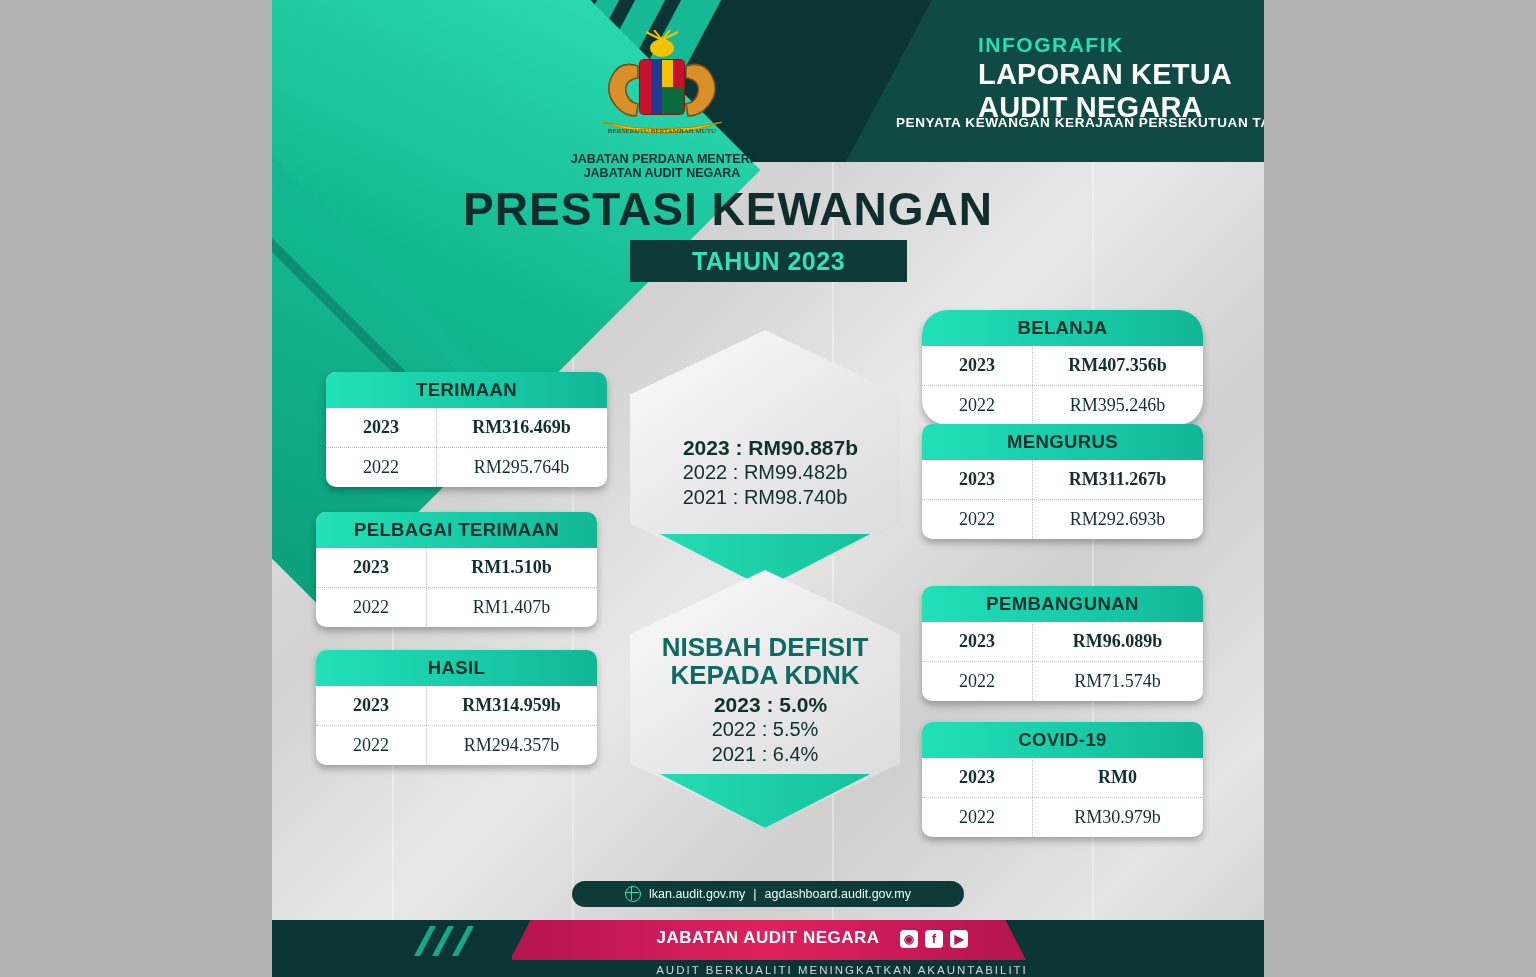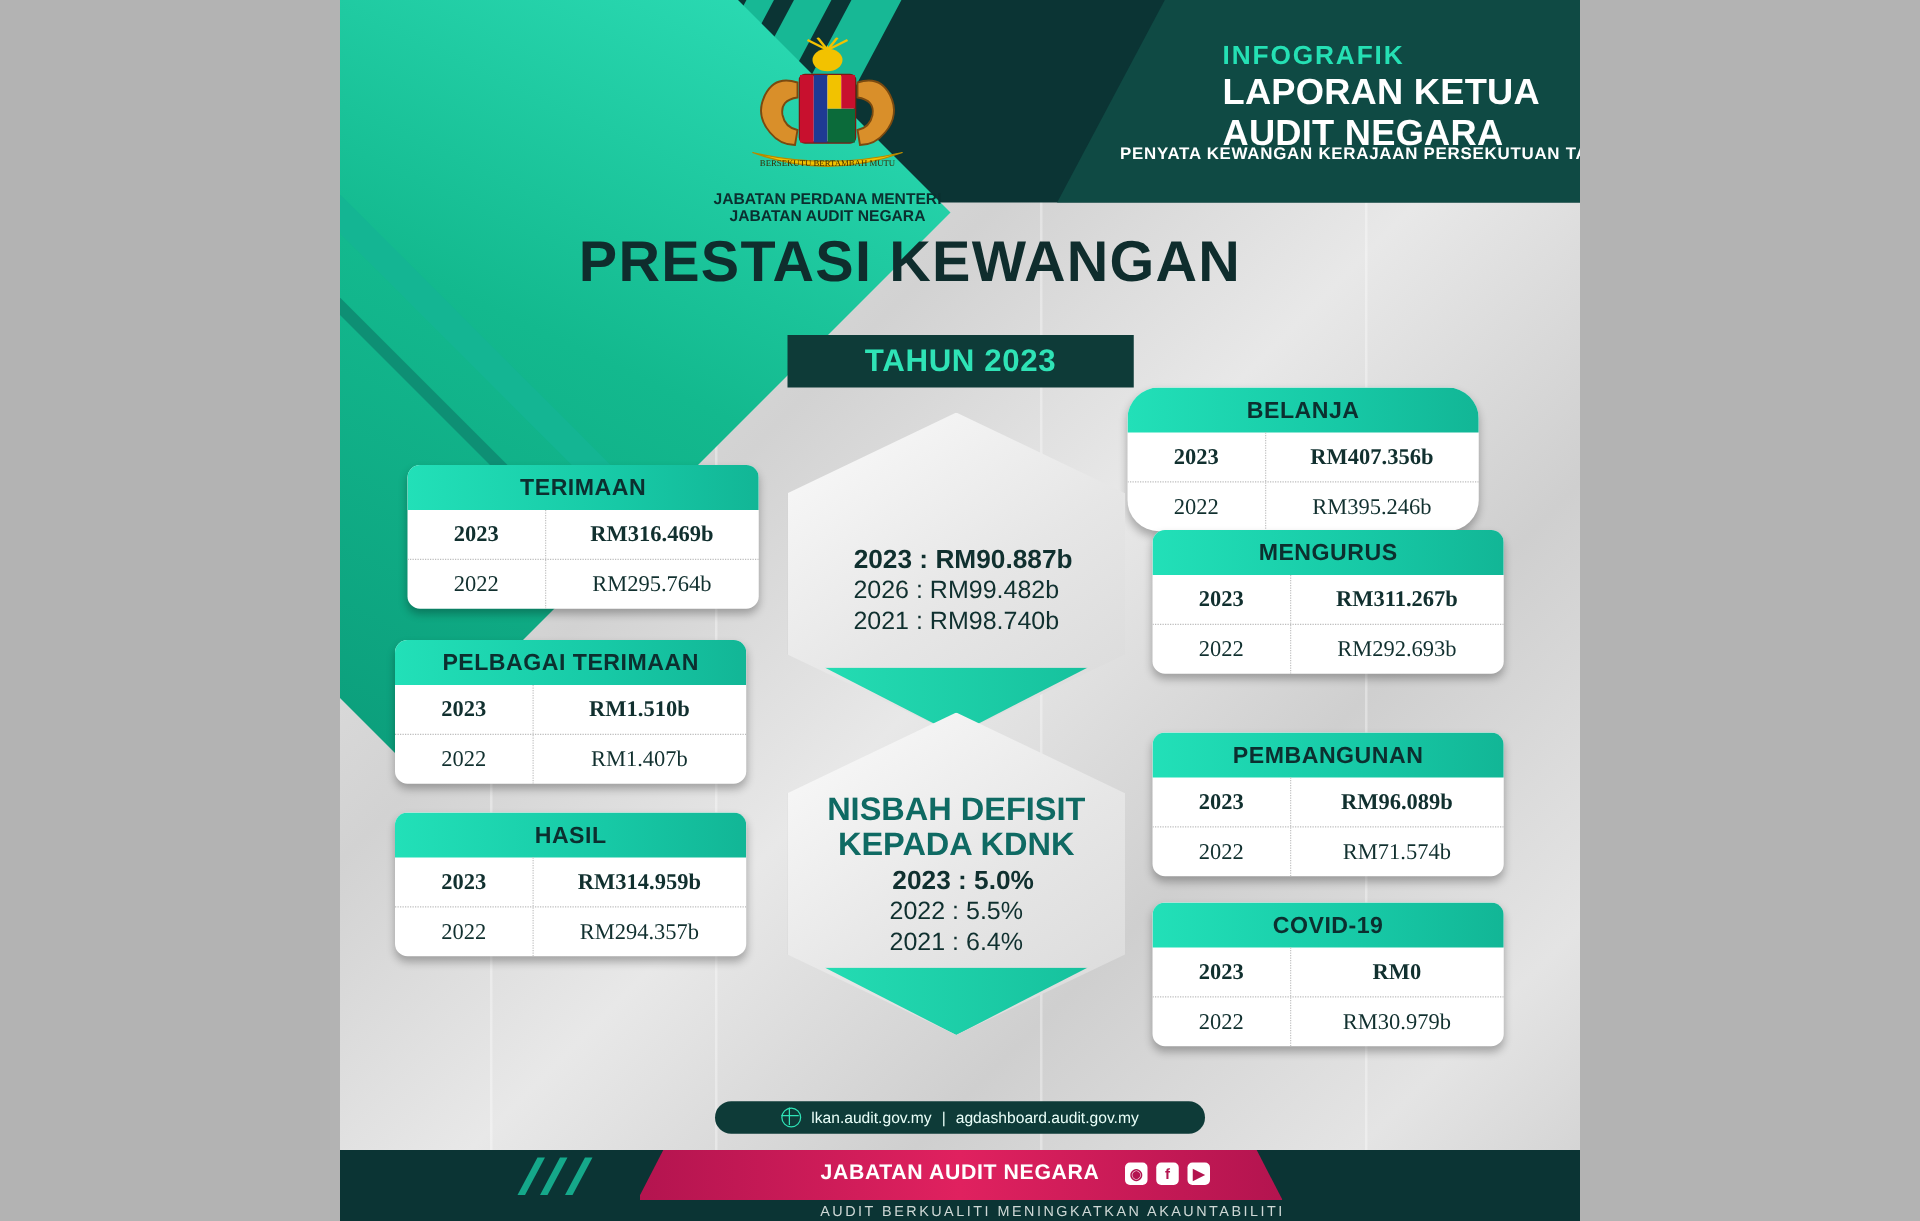--- a/index.html
+++ b/index.html
@@ -20,21 +20,21 @@
   .greentri .g3{position:absolute;left:-150px;top:300px;width:420px;height:10px;background:#0e8f74;transform:rotate(45deg);}
   
   .infografik{position:absolute;left:706px;top:33px;color:#25e0b4;font-size:21px;font-weight:bold;letter-spacing:1.5px;}
   .lkan{position:absolute;left:706px;top:58px;color:#ffffff;font-size:29px;font-weight:bold;letter-spacing:.2px;}
   .subline{position:absolute;left:624px;top:115px;width:500px;color:#ffffff;font-size:13.5px;font-weight:bold;letter-spacing:.6px;}
   
   .jata{position:absolute;left:300px;top:30px;width:180px;height:120px;}
   .deptname{position:absolute;left:280px;top:152px;width:220px;text-align:center;color:#0b2f2f;font-size:12.5px;font-weight:bold;line-height:14px;}
   
   .title{position:absolute;left:0;top:182px;width:912px;text-align:center;color:#0f2d2d;font-size:46px;font-weight:bold;letter-spacing:1px;}
-  .yearbox{position:absolute;left:358px;top:240px;width:277px;height:42px;background:#0e3b38;color:#2fe3b6;font-size:25px;font-weight:bold;display:flex;align-items:center;justify-content:center;letter-spacing:.5px;margin-top:28px;}
+  .yearbox{position:absolute;left:358px;top:240px;width:277px;height:42px;background:#0e3b38;color:#2fe3b6;font-size:25px;font-weight:bold;display:flex;align-items:center;justify-content:center;letter-spacing:.5px;}
   
   .card{position:absolute;width:281px;background:#ffffff;border-radius:10px;box-shadow:0 4px 7px rgba(0,0,0,.28);overflow:hidden;}
   .card .chead{height:36px;background:linear-gradient(90deg,#22e0b8,#17c9a6 60%,#12b696);display:flex;align-items:center;justify-content:center;color:#0c2f2f;font-size:18.5px;font-weight:bold;letter-spacing:.4px;}
   .card .crow{display:flex;height:39px;align-items:center;font-family:Liberation Serif, serif;}
   .card .crow.sep{border-bottom:1px dotted #bdbdbd;}
   .card .cy{width:110px;text-align:center;color:#11302f;font-size:18px;}
   .card .cv{flex:1;text-align:center;color:#11302f;font-size:18px;}
   .card .cy.b,.card .cv.b{font-weight:bold;}
   .card .divider{position:absolute;left:110px;top:36px;bottom:0;width:1px;border-left:1px dotted #c4c4c4;}
   
@@ -160,21 +160,21 @@
     <div class="crow sep">
       <div class="cy b">2023</div>
       <div class="cv b">RM314.959b</div>
     </div>
     <div class="crow">
       <div class="cy">2022</div>
       <div class="cv">RM294.357b</div>
     </div>
   </div>
 
-  <div class="card" style="left:630px;top:310px;border-radius:25px;">
+  <div class="card" style="left:650px;top:310px;border-radius:25px;">
     <div class="chead">BELANJA</div>
     <div class="divider"></div>
     <div class="crow sep">
       <div class="cy b">2023</div>
       <div class="cv b">RM407.356b</div>
     </div>
     <div class="crow">
       <div class="cy">2022</div>
       <div class="cv">RM395.246b</div>
     </div>
@@ -217,21 +217,21 @@
       <div class="cy">2022</div>
       <div class="cv">RM30.979b</div>
     </div>
   </div>
 
   <div class="hexwrap" style="left:358px;top:330px;">
     <div class="hex">
       <div class="base"></div>
       <div class="lines" style="top:105px;">
         <div class="b">2023 : RM90.887b</div>
-        <div>2026 : RM99.482b</div>
+        <div>2022 : RM99.482b</div>
         <div>2021 : RM98.740b</div>
       </div>
     </div>
   </div>
 
   <div class="hexwrap" style="left:358px;top:570px;">
     <div class="hex">
       <div class="base"></div>
       <h3 style="top:90px;font-size:26px;">KEPADA KDNK</h3>
       <h3 style="top:62px;font-size:26px;">NISBAH DEFISIT</h3>

